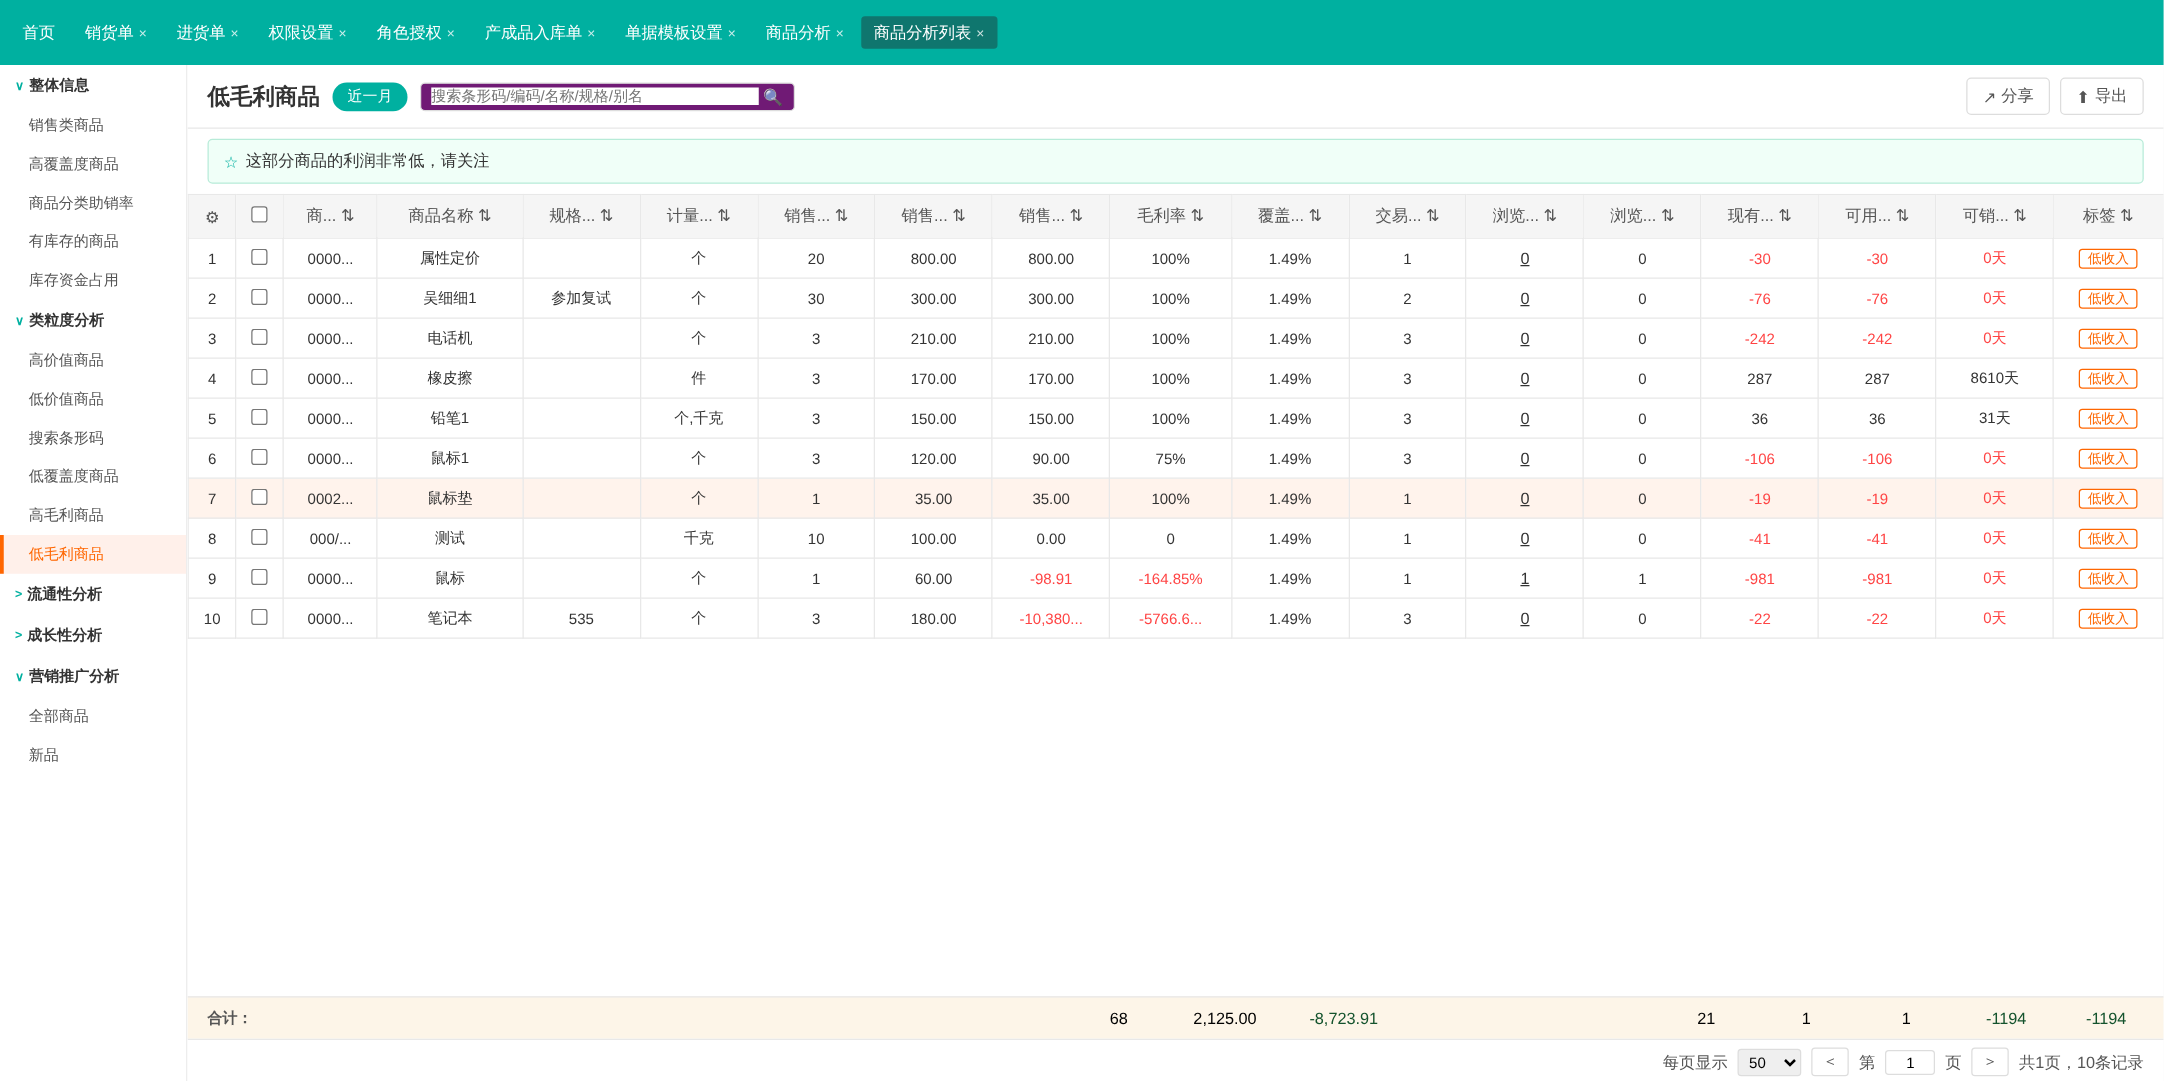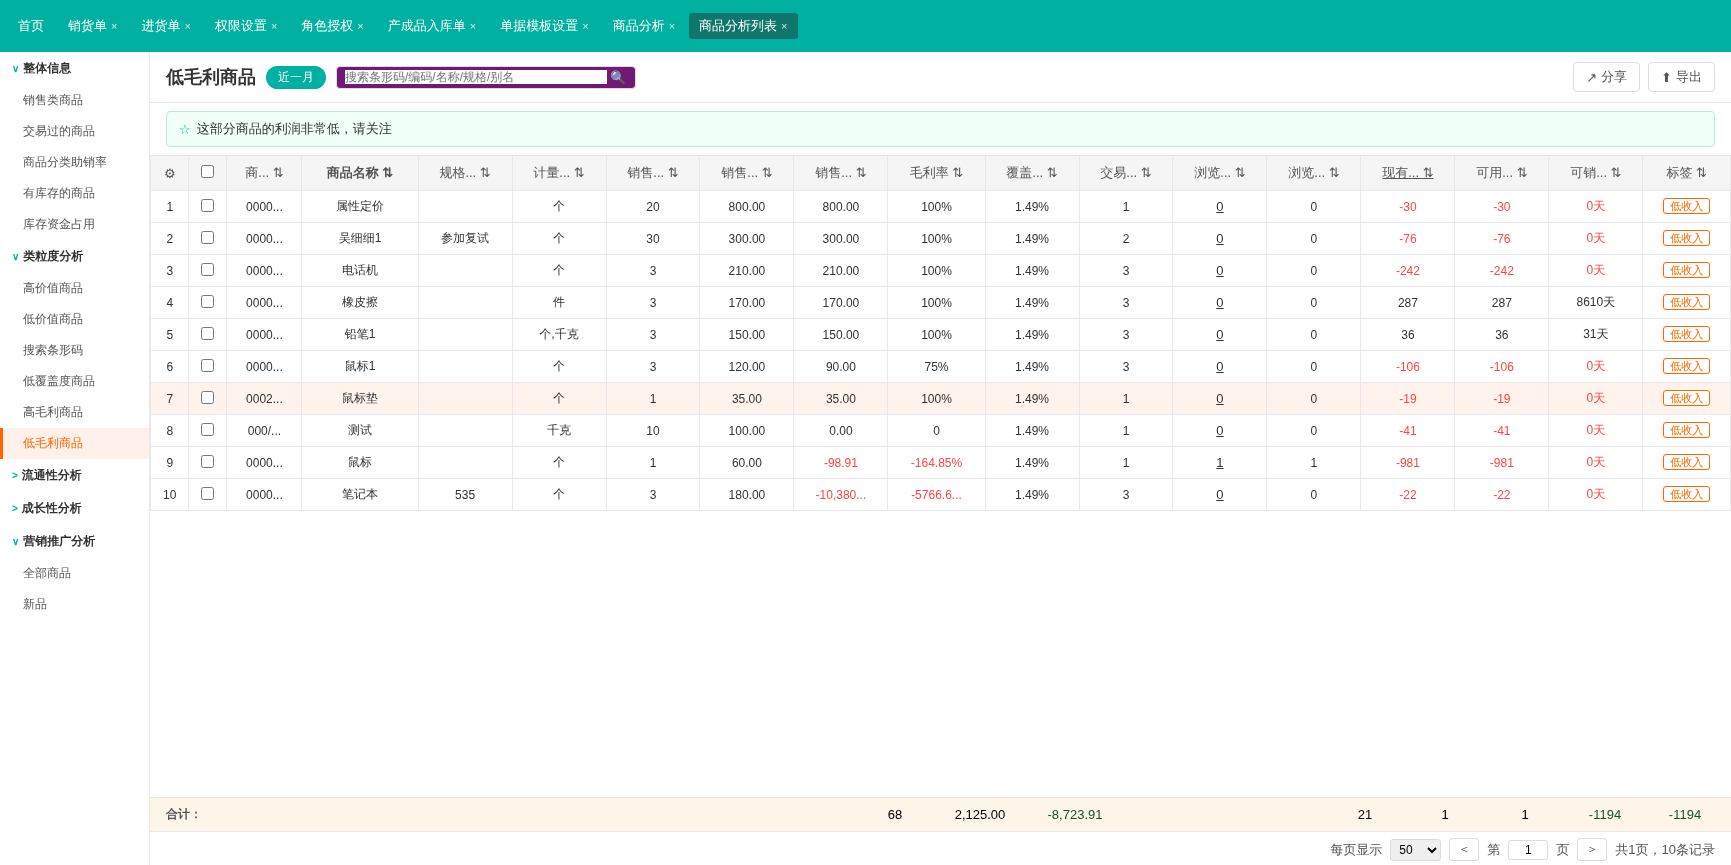--- a/index.html
+++ b/index.html
@@ -274,21 +274,21 @@
     <div class="nav-item">商品分析<span class="close-x">×</span></div>
     <div class="nav-item active">商品分析列表<span class="close-x">×</span></div>
   </div>
 
 <div class="main-layout">
 
   <div class="sidebar">
 
   <div class="sidebar-group-title"><span style="color:#00b0a0;font-size:10px">∨</span> 整体信息</div>
       <div class="sidebar-item">销售类商品</div>
-      <div class="sidebar-item">交易过的商品</div>
+      <div class="sidebar-item">高覆盖度商品</div>
       <div class="sidebar-item">商品分类助销率</div>
       <div class="sidebar-item">有库存的商品</div>
       <div class="sidebar-item">库存资金占用</div>
       <div class="sidebar-group-title"><span style="color:#00b0a0;font-size:10px">∨</span> 类粒度分析</div>
       <div class="sidebar-item">高价值商品</div>
       <div class="sidebar-item">低价值商品</div>
       <div class="sidebar-item">搜索条形码</div>
       <div class="sidebar-item">低覆盖度商品</div>
       <div class="sidebar-item">高毛利商品</div>
       <div class="sidebar-item active">低毛利商品</div>
@@ -326,32 +326,32 @@
     </div>
 
     <div class="table-wrapper">
       <table>
         <thead>
           <tr>
 
           <th><span style="cursor:pointer">⚙</span></th>
               <th><input type="checkbox" style=""></th>
               <th><span style="cursor: pointer;">商... ⇅</span></th>
-              <th><span style="cursor: pointer; font-weight: bold;">商品名称 ⇅</span></th>
+              <th><span style="cursor: pointer;">商品名称 ⇅</span></th>
               <th><span style="cursor: pointer;">规格... ⇅</span></th>
               <th><span style="cursor: pointer;">计量... ⇅</span></th>
               <th><span style="cursor: pointer;">销售... ⇅</span></th>
               <th><span style="cursor: pointer;">销售... ⇅</span></th>
               <th><span style="cursor: pointer;">销售... ⇅</span></th>
               <th><span style="cursor: pointer;">毛利率 ⇅</span></th>
               <th><span style="cursor: pointer;">覆盖... ⇅</span></th>
               <th><span style="cursor: pointer;">交易... ⇅</span></th>
               <th><span style="cursor: pointer;">浏览... ⇅</span></th>
               <th><span style="cursor: pointer;">浏览... ⇅</span></th>
-              <th><span style="cursor: pointer; text-decoration: underline;">现有... ⇅</span></th>
+              <th><span style="cursor: pointer;">现有... ⇅</span></th>
               <th><span style="cursor: pointer; margin-top: 12px;">可用... ⇅</span></th>
               <th><span style="cursor: pointer;">可销... ⇅</span></th>
               <th><span style="cursor: pointer;">标签 ⇅</span></th>
             </tr>
         </thead>
         <tbody>
 
         <tr>
               <td>1</td>
               <td><input type="checkbox" style=""></td>

